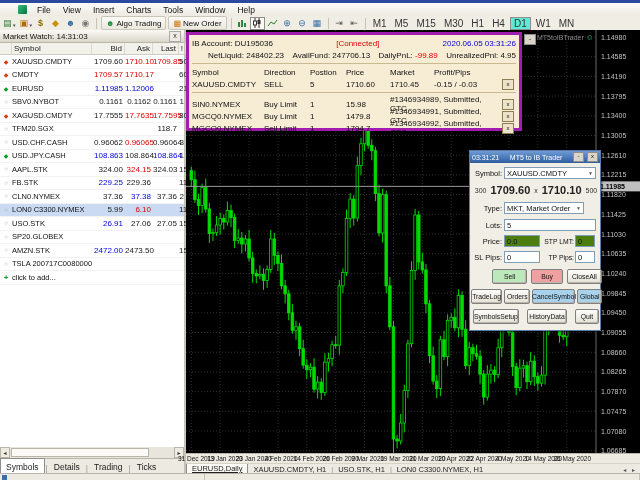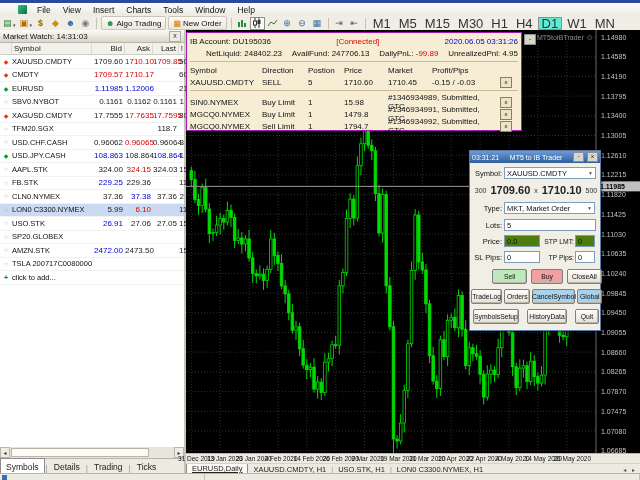--- a/index.html
+++ b/index.html
@@ -15,21 +15,21 @@
   .menu-item{padding:0 6px;font-size:8.5px;white-space:nowrap;cursor:default;}
   .toolbar{position:absolute;left:0;top:16px;width:640px;height:14px;display:flex;align-items:center;
            background:#F0EEE4;border-bottom:1px solid #C6C3B6;}
   .tb-icon{width:15px;height:12px;display:flex;align-items:center;justify-content:center;
            font-size:9px;margin:0;line-height:10px;}
   .tb-caret{font-size:5px;color:#444;margin:3px 1px 0 -2px;}
   .tb-sep{width:1px;height:11px;background:#C6C3B6;margin:0 3px;}
   .tb-btn{display:flex;align-items:center;gap:2px;height:12px;padding:0 4px;font-size:8px;
           border:1px solid #C9C6B9;background:linear-gradient(#FBFAF6,#EAE8DD);border-radius:2px;margin:0 1px;white-space:nowrap;}
   .mini-svg{display:block;}
-  .tf-btn{font-size:13px;color:#333;padding:0 3px;height:11px;display:flex;align-items:center;margin:0 1px;}
+  .tf-btn{font-size:10px;color:#333;padding:0 3px;height:11px;display:flex;align-items:center;margin:0 1px;}
   .tf-btn.active{background:#5eead4;border:1px solid #8E8E8E;}
   
   .mw-panel{position:absolute;left:0;top:30px;width:186px;height:443px;background:#FFFFFF;
             border-right:2px solid #C6C3B6;box-sizing:border-box;}
   .mw-title{height:12px;display:flex;align-items:center;background:linear-gradient(#FBFAF7,#D9D6C9);
             border-bottom:1px solid #B9B6A9;font-size:8px;padding:0 3px;}
   .mw-title .t{flex:1;}
   .mw-close{width:10px;height:9px;font-size:7px;line-height:8px;text-align:center;color:#333;
             border:1px solid #AAA;background:#EDEBE2;}
   .mw-header{height:11px;display:grid;grid-template-columns:12px 80px 33px 28px 26px 7px;
@@ -64,21 +64,21 @@
               border-top:1px solid #B9B6A9;font-size:6.5px;color:#111;}
   .date-strip span{position:absolute;top:1px;white-space:nowrap;}
   .chart-tabs{position:absolute;left:0;top:433px;width:454px;height:10px;background:#ECEAE1;display:flex;
               align-items:center;font-size:7.5px;border-top:1px solid #D6D3C6;}
   .ch-tab{padding:0 5px;white-space:nowrap;color:#222;height:10px;display:flex;align-items:center;}
   .ch-tab.active{background:#FAF9F4;border:1px solid #8E8E8E;border-top:none;text-decoration:underline;}
   .ch-tab-sep{color:#999;}
   .tab-arrows{margin-left:auto;padding-right:3px;font-size:6px;color:#555;letter-spacing:2px;}
   
   .ib-panel{position:absolute;left:186px;top:32px;width:336px;height:99px;background:var(--panel-cream,#F7EDD5);
-            border:1px solid #a21caf;box-sizing:border-box;z-index:5;font-size:8px;padding:2px 3px;}
+            border:3px solid #a21caf;box-sizing:border-box;z-index:5;font-size:8px;padding:2px 3px;}
   .ib-row1{display:flex;justify-content:space-between;align-items:center;height:12px;}
   .ib-row2{display:flex;justify-content:space-between;align-items:center;height:12px;padding-left:16px;}
   .ib-status{color:var(--down-red,#DC0000);}
   .ib-date{color:#0000D8;}
   .ib-sep{border:none;border-top:1px solid #C9BA92;margin:2px 0;}
   .ib-grid{display:grid;grid-template-columns:72px 46px 36px 44px 44px 64px 16px;align-items:center;height:12px;}
   .ib-grid span{white-space:nowrap;overflow:hidden;}
   .ib-ogrid{display:grid;grid-template-columns:72px 46px 36px 44px 108px 16px;align-items:center;height:12px;}
   .ib-x{width:10px;height:9px;font-size:6px;line-height:8px;text-align:center;background:#EDE3C8;
         border:1px solid #8E7E54;justify-self:end;}
@@ -752,21 +752,21 @@
     </div>
     <div class="dlg-row" style="top:33px;justify-content:center;gap:4px;">
       <span class="quote-sm">300</span>
       <span class="quote-big">1709.60</span>
       <span class="quote-sm">x</span>
       <span class="quote-big">1710.10</span>
       <span class="quote-sm">500</span>
     </div>
     <div class="dlg-row" style="top:51px;">
       <span class="dlg-label" style="width:32px;">Type:</span>
-      <span class="combo" style="margin-left:2px;width:91px;">
+      <span class="combo" style="margin-left:2px;width:80px;">
         <span>MKT, Market Order</span>
           <span class="arr">▼</span>
       </span>
     </div>
     <div class="dlg-row" style="top:68px;">
       <span class="dlg-label" style="width:32px;">Lots:</span>
       <span class="inp" style="margin-left:2px;width:92px;">5</span>
     </div>
     <div class="dlg-row" style="top:84px;">
       <span class="dlg-label" style="width:32px;">Price:</span>

